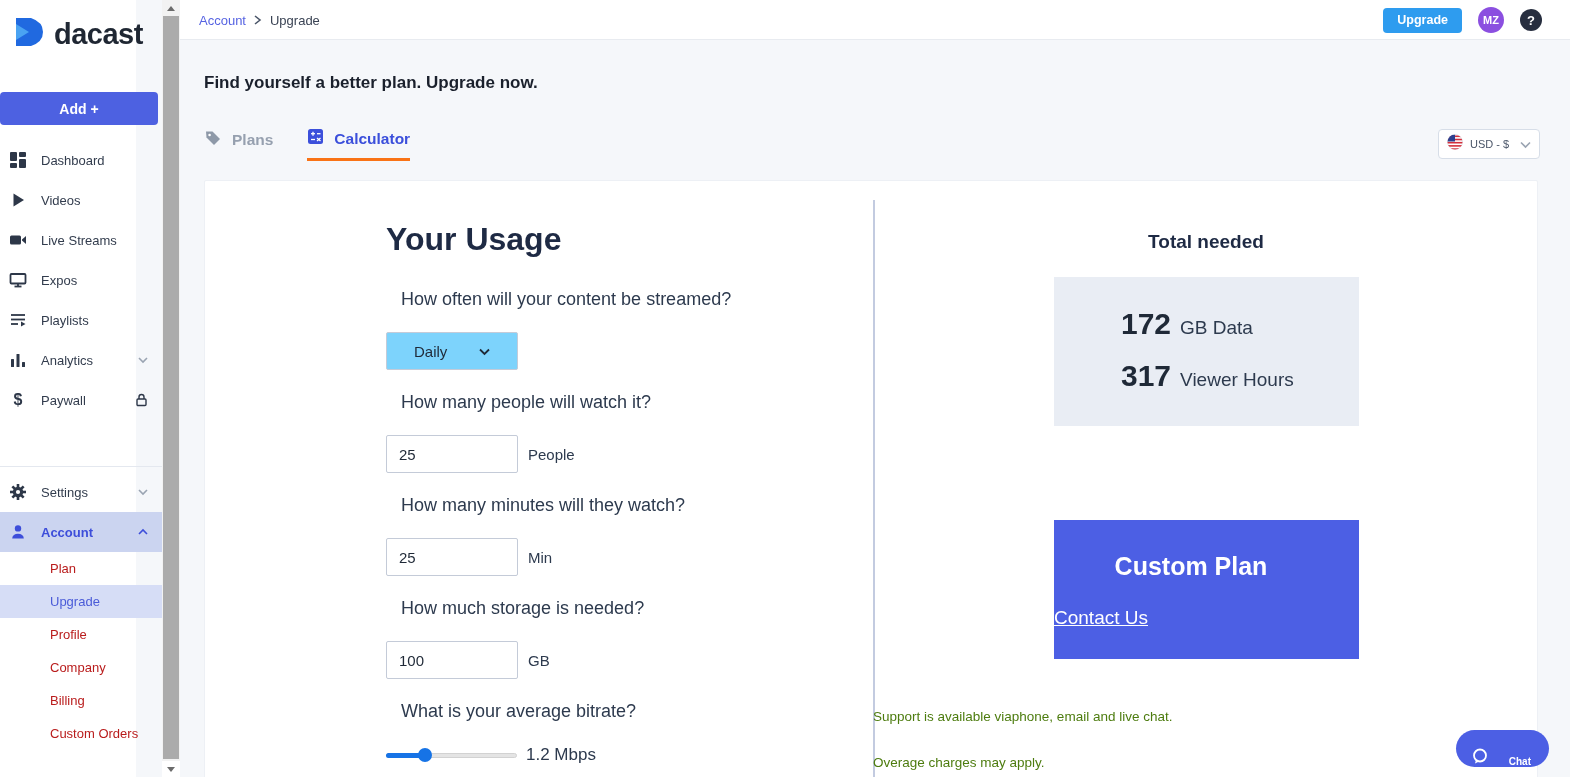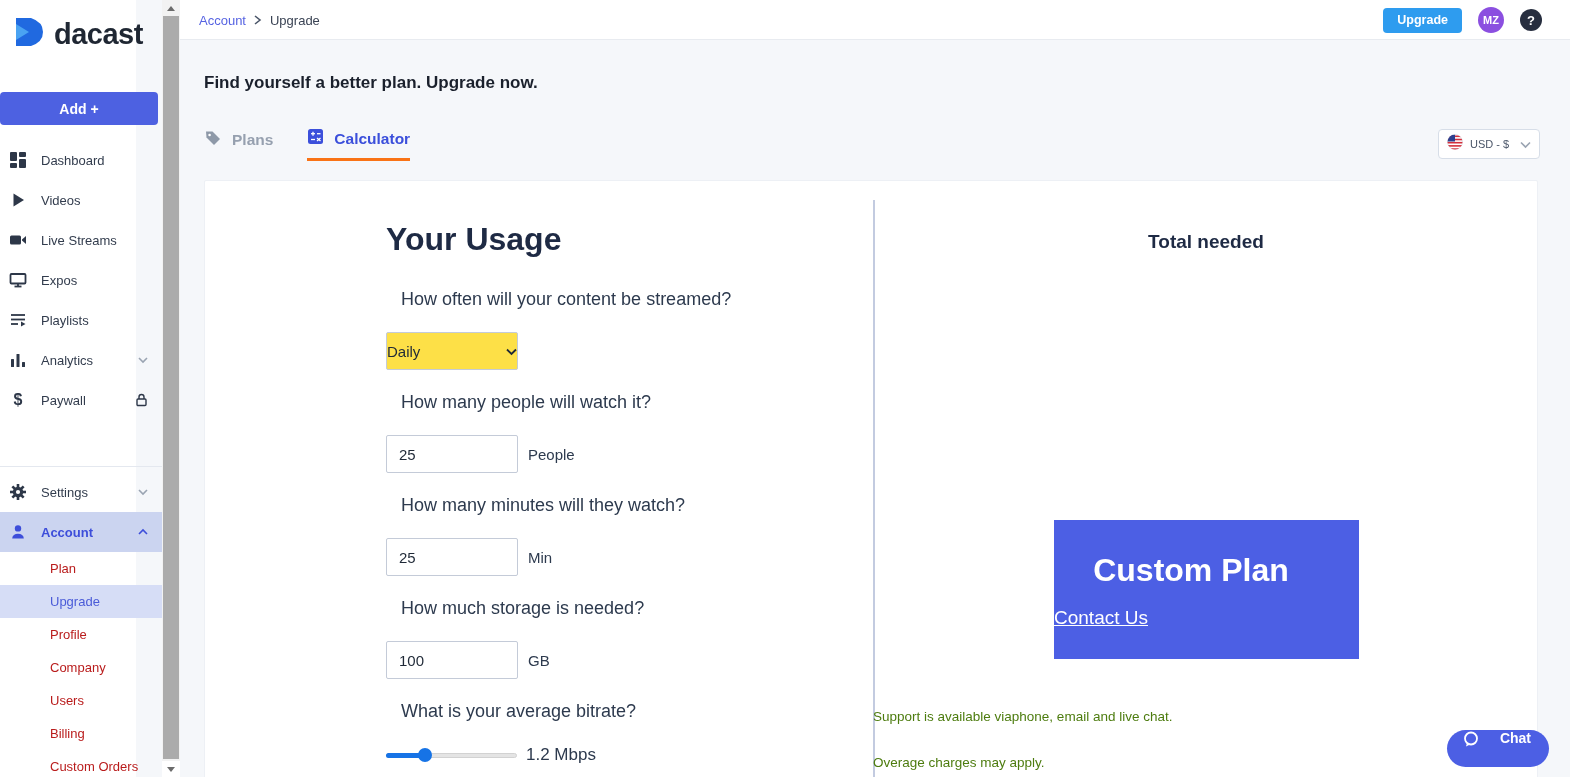--- a/index.html
+++ b/index.html
@@ -60,45 +60,45 @@
               border-radius:4px; display:flex; align-items:center; padding:0 8px; gap:7px; cursor:pointer; }
   .currency .cur-lbl { font-size:11px; color:#4A5568; flex:1; }
 
   .card { position:absolute; left:24px; top:140px; width:1334px; height:640px; background:#FFFFFF; border:1px solid #EDF0F5; border-radius:2px; }
   .col-divider { position:absolute; left:668px; top:19px; width:2px; height:621px; background:#C3CBE0; }
 
   
   .usage-heading { position:absolute; left:181px; top:40px; font-size:32px; font-weight:700; color:#1E2A44; }
   .q-label { position:absolute; left:196px; font-size:18px; color:#2D3A4E; }
   .freq-select { position:absolute; left:181px; top:151px; width:132px; height:38px; border:1px solid #C4CBD8; border-radius:2px;
-                 background:#fde047; display:flex; align-items:center; padding:0 0; cursor:pointer; }
+                 background:#7dd3fc; display:flex; align-items:center; padding:0 27px; cursor:pointer; }
   .freq-select .sel-val { flex:1; font-size:15px; color:#1F2937; }
   .num-input { position:absolute; left:181px; width:132px; height:38px; border:1px solid #C4CBD8; border-radius:2px;
                font-size:15px; color:#1F2937; padding:0 12px; font-family:"Liberation Sans", sans-serif; }
   .unit { position:absolute; left:323px; width:120px; height:38px; display:flex; align-items:center; font-size:15px; color:#2D3A4E; }
   .slider { position:absolute; left:181px; top:568px; width:131px; height:12px; cursor:pointer; }
   .slider-track { position:absolute; left:0; top:4px; width:131px; height:5px; background:#E4E4E4; border:1px solid #D2D2D2; border-radius:3px; }
   .slider-fill { position:absolute; left:0; top:4px; height:5px; background:#1673E6; border-radius:3px; }
   .slider-handle { position:absolute; top:-1px; width:14px; height:14px; border-radius:50%; background:#1673E6; }
   .bitrate-value { position:absolute; left:321px; top:564px; font-size:17px; color:#2D3A4E; }
 
   
   .rcol-title { position:absolute; width:666px; left:668px; text-align:center; font-size:19px; font-weight:700; color:#1E2A44; }
   .total-box { position:absolute; left:849px; top:96px; width:305px; height:149px; background:#E9EDF4; }
   .total-row { position:absolute; left:67px; display:flex; align-items:baseline; }
   .total-num { font-size:30px; font-weight:700; color:#1F2937; }
   .total-unit { font-size:19px; color:#2D3A4E; margin-left:9px; }
   .plan-box { position:absolute; left:849px; top:339px; width:305px; height:139px; background:#4C5FE4; }
-  .plan-name { position:absolute; left:0; top:32px; width:274px; text-align:center; font-size:32px; font-weight:700; color:#fff; }
+  .plan-name { position:absolute; left:0; top:32px; width:274px; text-align:center; font-size:25px; font-weight:700; color:#fff; }
   .plan-cta { position:absolute; left:0; top:87px; width:362px; text-align:left; font-size:19px; color:#fff;
               text-decoration:underline; cursor:pointer; }
   .note { position:absolute; left:668px; width:666px; text-align:left; font-size:13.5px; color:#4d7c0f; }
 
   .chat-btn { position:absolute; right:21px; bottom:10px; height:37px; padding:0 18px 0 15px; background:#4C5FE4; color:#fff;
-              border:none; border-radius:19px; display:flex; align-items:flex-start; gap:20px; font-size:14px; font-weight:700;
+              border:none; border-radius:19px; display:flex; align-items:flex-end; gap:20px; font-size:10px; font-weight:700;
               cursor:pointer; z-index:10; }
 </style>
 </head>
 <body>
 
 <div id="app">
 
   <div class="sidebar">
     <div class="logo">
       <span class="ic">
@@ -228,21 +228,20 @@
         <span class="right">
           <svg width="10" height="10" viewBox="0 0 10 10" fill="none" stroke="#3D4EDA" stroke-width="1.6">
               <polyline points="1,7 5,3 9,7"></polyline>
             </svg>
         </span>
       </div>
       <div class="sub-item">Plan</div>
       <div class="sub-item active">Upgrade</div>
       <div class="sub-item">Profile</div>
       <div class="sub-item">Company</div>
-      <div class="sub-item">Users</div>
       <div class="sub-item">Billing</div>
       <div class="sub-item">Custom Orders</div>
     </div>
   </div>
 
   <div class="side-scroll">
     <div class="scroll-btn up">
         <span class="tri-up"></span>
       </div>
     <div class="scroll-thumb"></div>
@@ -352,20 +351,30 @@
 
         <div class="q-label" style="top:520px;">What is your average bitrate?</div>
         <div class="slider">
           <div class="slider-track"></div>
           <div class="slider-fill" style="width: 30%;"></div>
           <div class="slider-handle" style="left: calc(30% - 7px);"></div>
         </div>
         <div class="bitrate-value">1.2 Mbps</div>
 
         <div class="rcol-title" style="top:50px;">Total needed</div>
+        <div class="total-box">
+          <div class="total-row" style="top:30px;">
+            <span class="total-num">172</span>
+            <span class="total-unit">GB Data</span>
+          </div>
+          <div class="total-row" style="top:82px;">
+            <span class="total-num">317</span>
+            <span class="total-unit">Viewer Hours</span>
+          </div>
+        </div>
 
         <div class="plan-box">
           <div class="plan-name">Custom Plan</div>
           <a class="plan-cta">Contact Us</a>
         </div>
 
         <div class="note" style="top:528px;">Support is available viaphone, email and live chat.</div>
         <div class="note" style="top:574px;">Overage charges may apply.</div>
       </div>
     </div>

